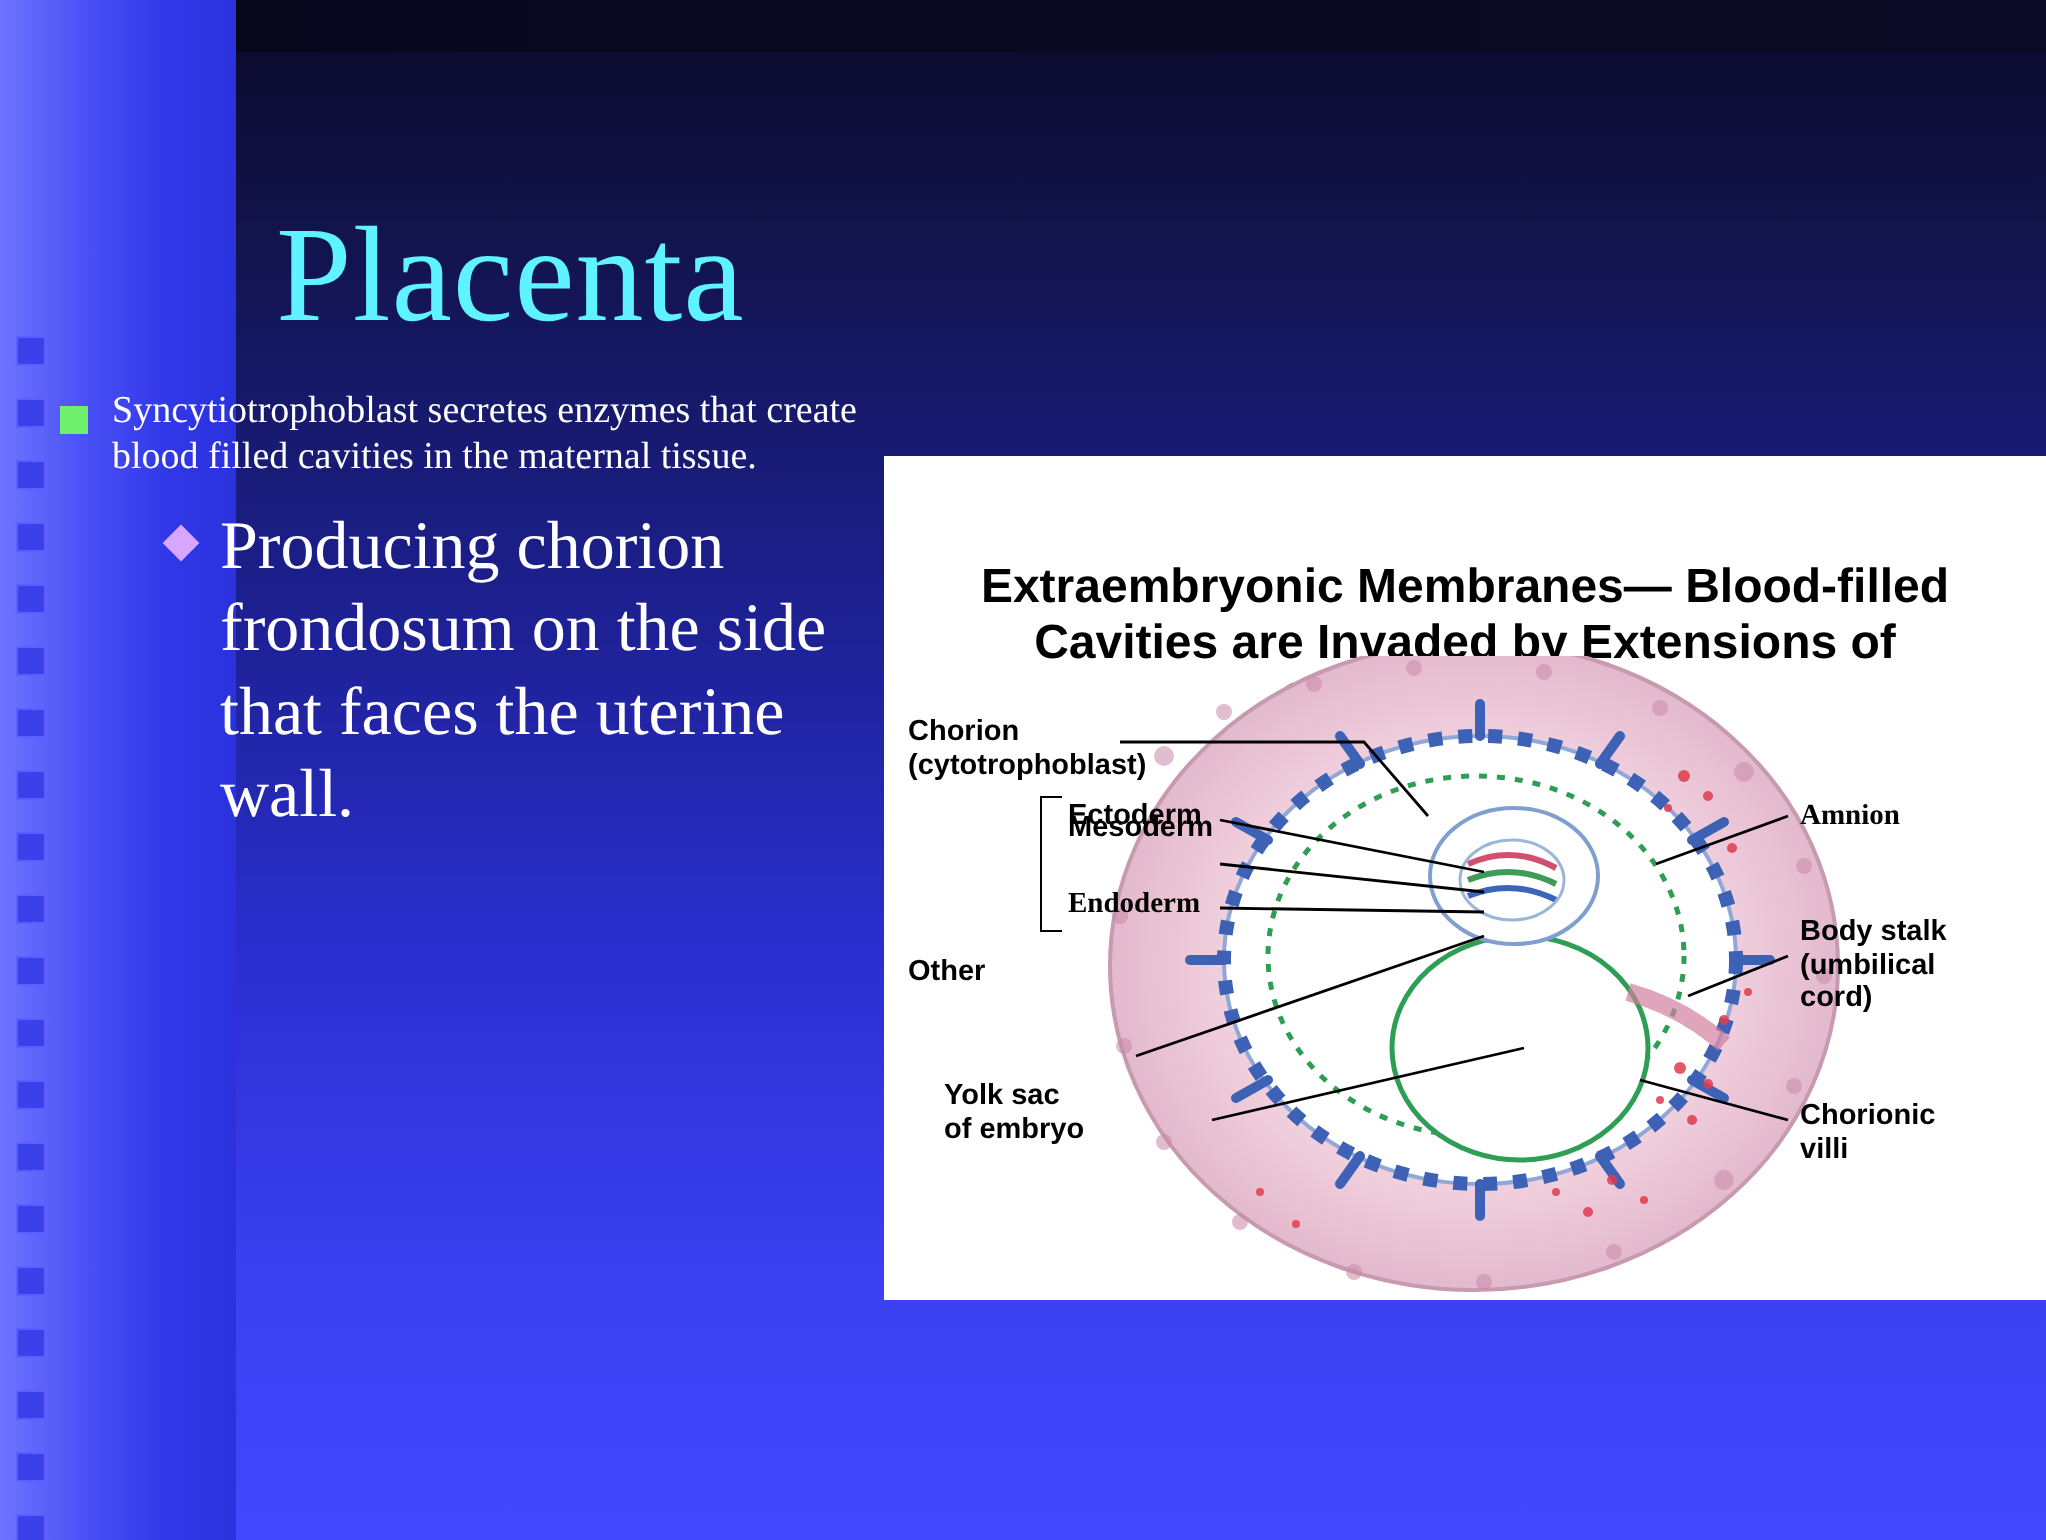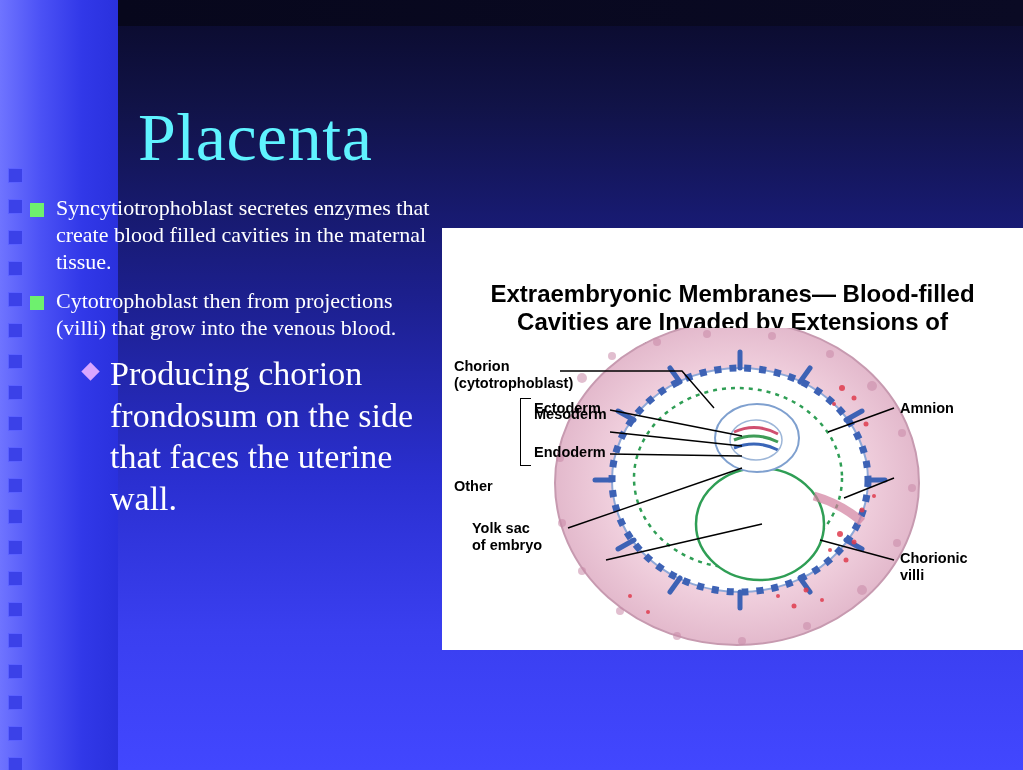--- a/index.html
+++ b/index.html
@@ -74,21 +74,21 @@
   }
   .b-marker {
     flex: 0 0 auto;
     width: 14px;
     height: 14px;
     background: #6ef06e;
     margin-right: 12px;
     margin-top: 9px;
   }
   .b-text {
-    font-size: 22px;
+    font-size: 19px;
     line-height: 1.23;
     color: #ffffff;
   }
   .sub-item {
     display: flex;
     align-items: flex-start;
     margin: 10px 0 12px 54px;
   }
   .sub-marker {
     flex: 0 0 auto;
@@ -182,24 +182,20 @@
 
   <div class="title">Placenta</div>
 
   <div class="bullets">
 
     <div class="b-item">
       <span class="b-marker"></span>
       <span class="b-text">Syncytiotrophoblast secretes enzymes that create blood filled cavities in the maternal tissue.</span>
     </div>
 
-    <div class="b-item">
-      <span class="b-marker"></span>
-      <span class="b-text">Cytotrophoblast then from projections (villi) that grow into the venous blood.</span>
-    </div>
 
     <div class="sub-item">
       <span class="sub-marker"></span>
       <span class="sub-text">Producing chorion frondosum on the side that faces the uterine wall.</span>
     </div>
 
 
   </div>
 
   <div class="figure">
@@ -306,23 +302,26 @@
         </g>
       </svg>
 
       
       <div class="bracket" style="left:78px; top:70px; width:10px; height:66px;"></div>
 
       <div class="fig-label" style="left:12px; top:30px;">Chorion
 (cytotrophoblast)</div>
       <div class="fig-label" style="left:92px; top:72px;">Ectoderm</div>
       <div class="fig-label" style="left:92px; top:78px;">Mesoderm</div>
-      <div class="fig-label" style="left:92px; top:116px;">Endoderm</div>
+      <div class="fig-label" style="left:92px; top:116px;font-family:Liberation Serif, serif;">Endoderm</div>
       <div class="fig-label" style="left:12px; top:150px;">Other</div>
-      <div class="fig-label" style="left:30px; top:192px;">Yolk sac
+      <div class="fig-label" style="left:30px; top:212px;">Yolk sac
 of embryo</div>
-      <div class="fig-label" style="left:458px; top:72px;">Amnion</div>
+      <div class="fig-label" style="left:458px; top:72px;font-family:Liberation Serif, serif;">Amnion</div>
+      <div class="fig-label" style="left:458px; top:130px;">Body stalk
+(umbilical
+cord)</div>
       <div class="fig-label" style="left:458px; top:222px;">Chorionic
 villi</div>
     </div>
   </div>
 
 </div>
 
 </body></html>

